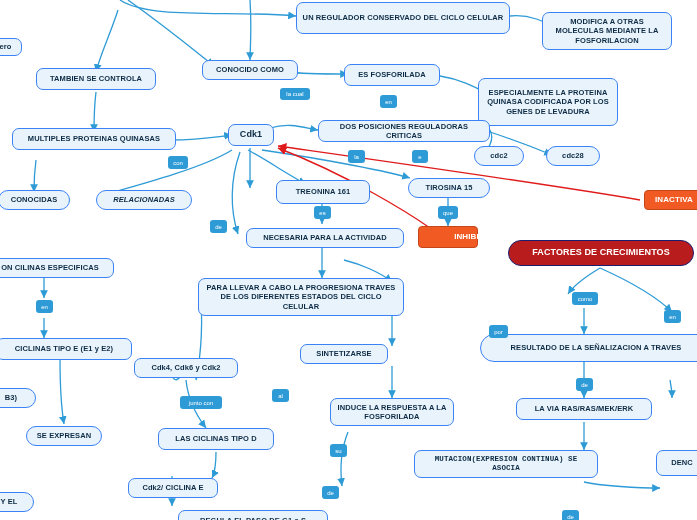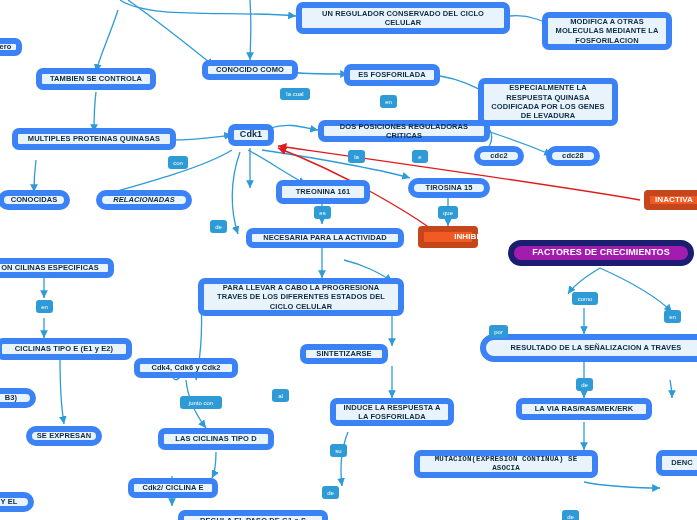--- a/index.html
+++ b/index.html
@@ -24,31 +24,31 @@
     overflow: visible;
   }
   .node {
     position: absolute;
     box-sizing: border-box;
     display: flex;
     align-items: center;
     justify-content: center;
     text-align: center;
     border-radius: 7px;
-    border: 6px solid #3b82f6;
+    border: 1px solid #3b82f6;
     background: #e8f3fb;
     color: #0d2b45;
     font-size: 7.5px;
     font-weight: bold;
     line-height: 1.25;
     padding: 3px 4px;
     letter-spacing: 0.1px;
   }
   .node.blue-dark {
-    background: #a21caf;
+    background: #b91c1c;
     border-color: #1b1d70;
     color: #ffffff;
     font-size: 9px;
     border-radius: 14px;
   }
   .node.orange {
     background: #f15a22;
     border-color: #c4461a;
     color: #ffffff;
     font-size: 8px;
@@ -154,21 +154,21 @@
 
   <div class="node" style="left:202px; top:60px; width:96px; height:20px;">
       <span>CONOCIDO COMO</span>
     </div>
 
   <div class="node" style="left:344px; top:64px; width:96px; height:22px;">
       <span>ES FOSFORILADA</span>
     </div>
 
   <div class="node" style="left:478px; top:78px; width:140px; height:48px;">
-      <span>ESPECIALMENTE LA RESPUESTA QUINASA CODIFICADA POR LOS GENES DE LEVADURA</span>
+      <span>ESPECIALMENTE LA PROTEINA QUINASA CODIFICADA POR LOS GENES DE LEVADURA</span>
     </div>
 
   <div class="node" style="left:12px; top:128px; width:164px; height:22px;">
       <span>MULTIPLES PROTEINAS QUINASAS</span>
     </div>
 
   <div class="node" style="left:228px; top:124px; width:46px; height:22px; font-size:9px;">
       <span>Cdk1</span>
     </div>
 

